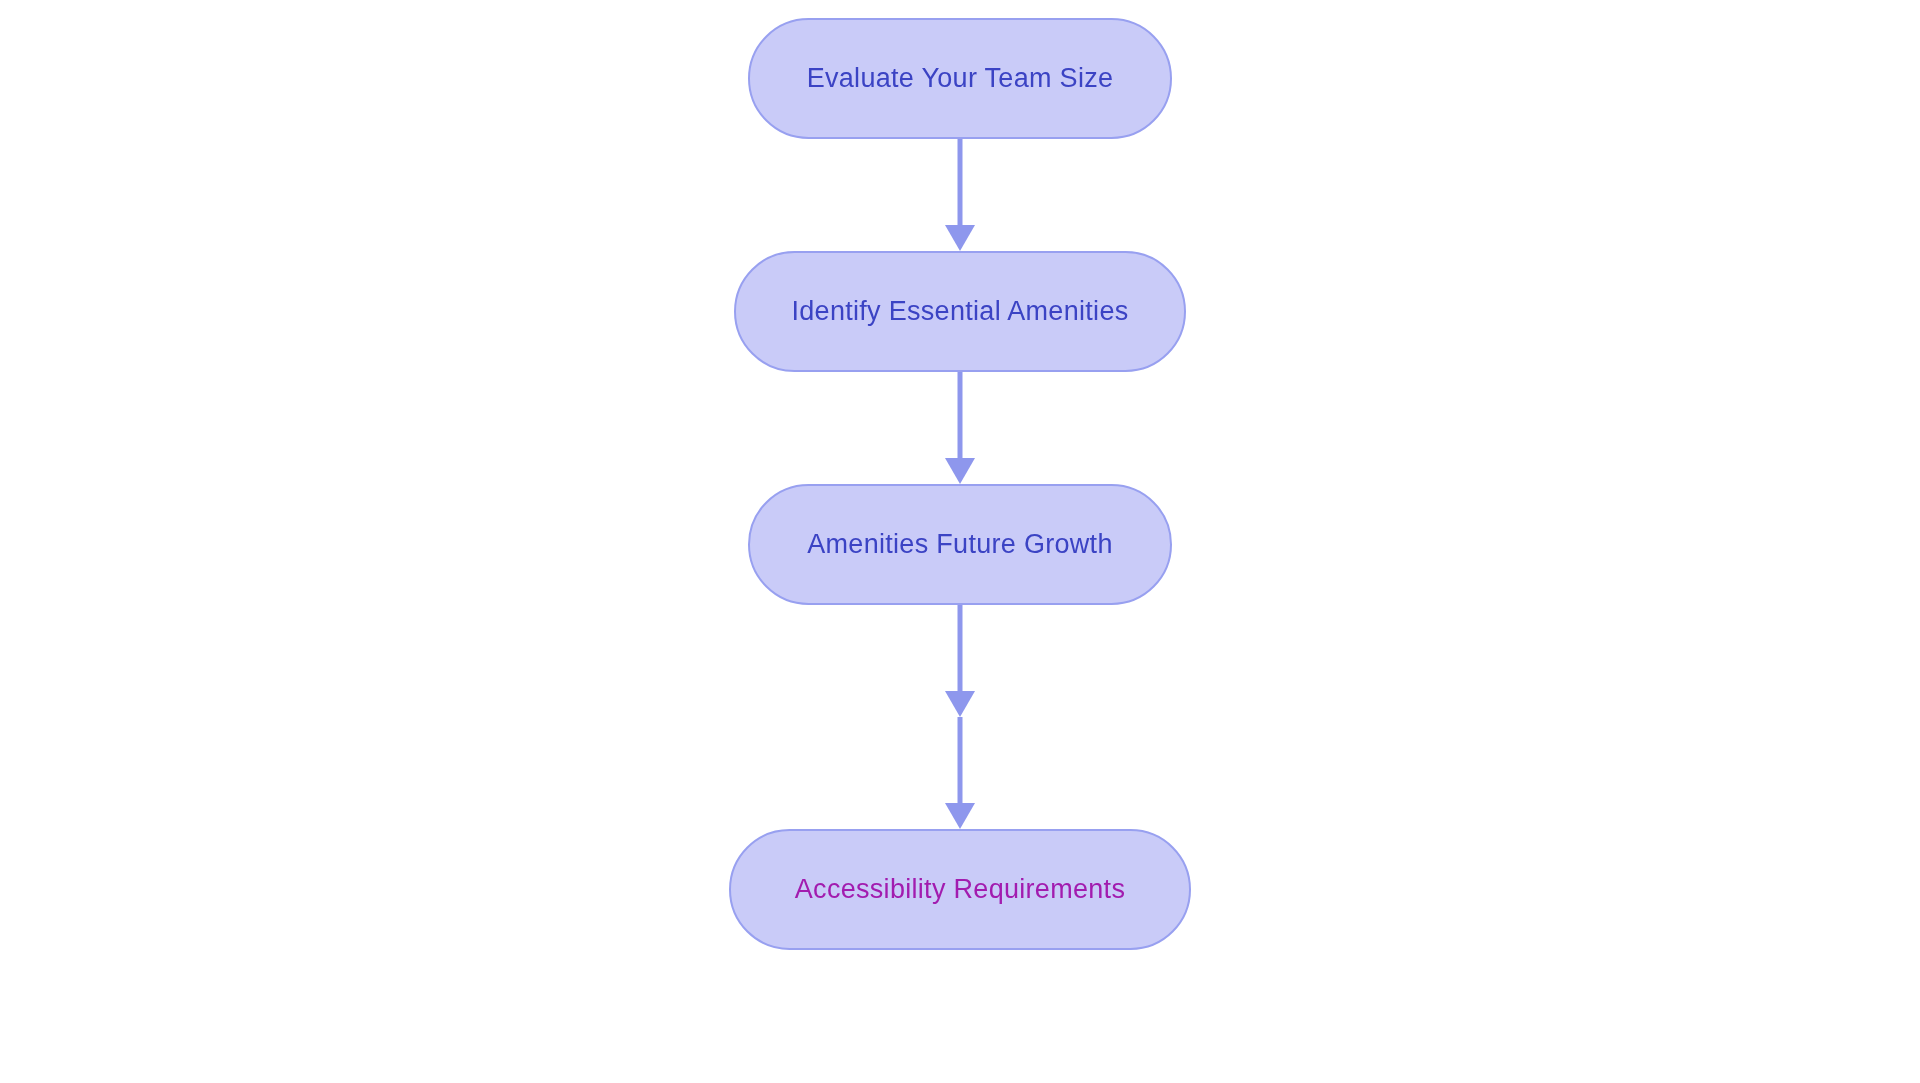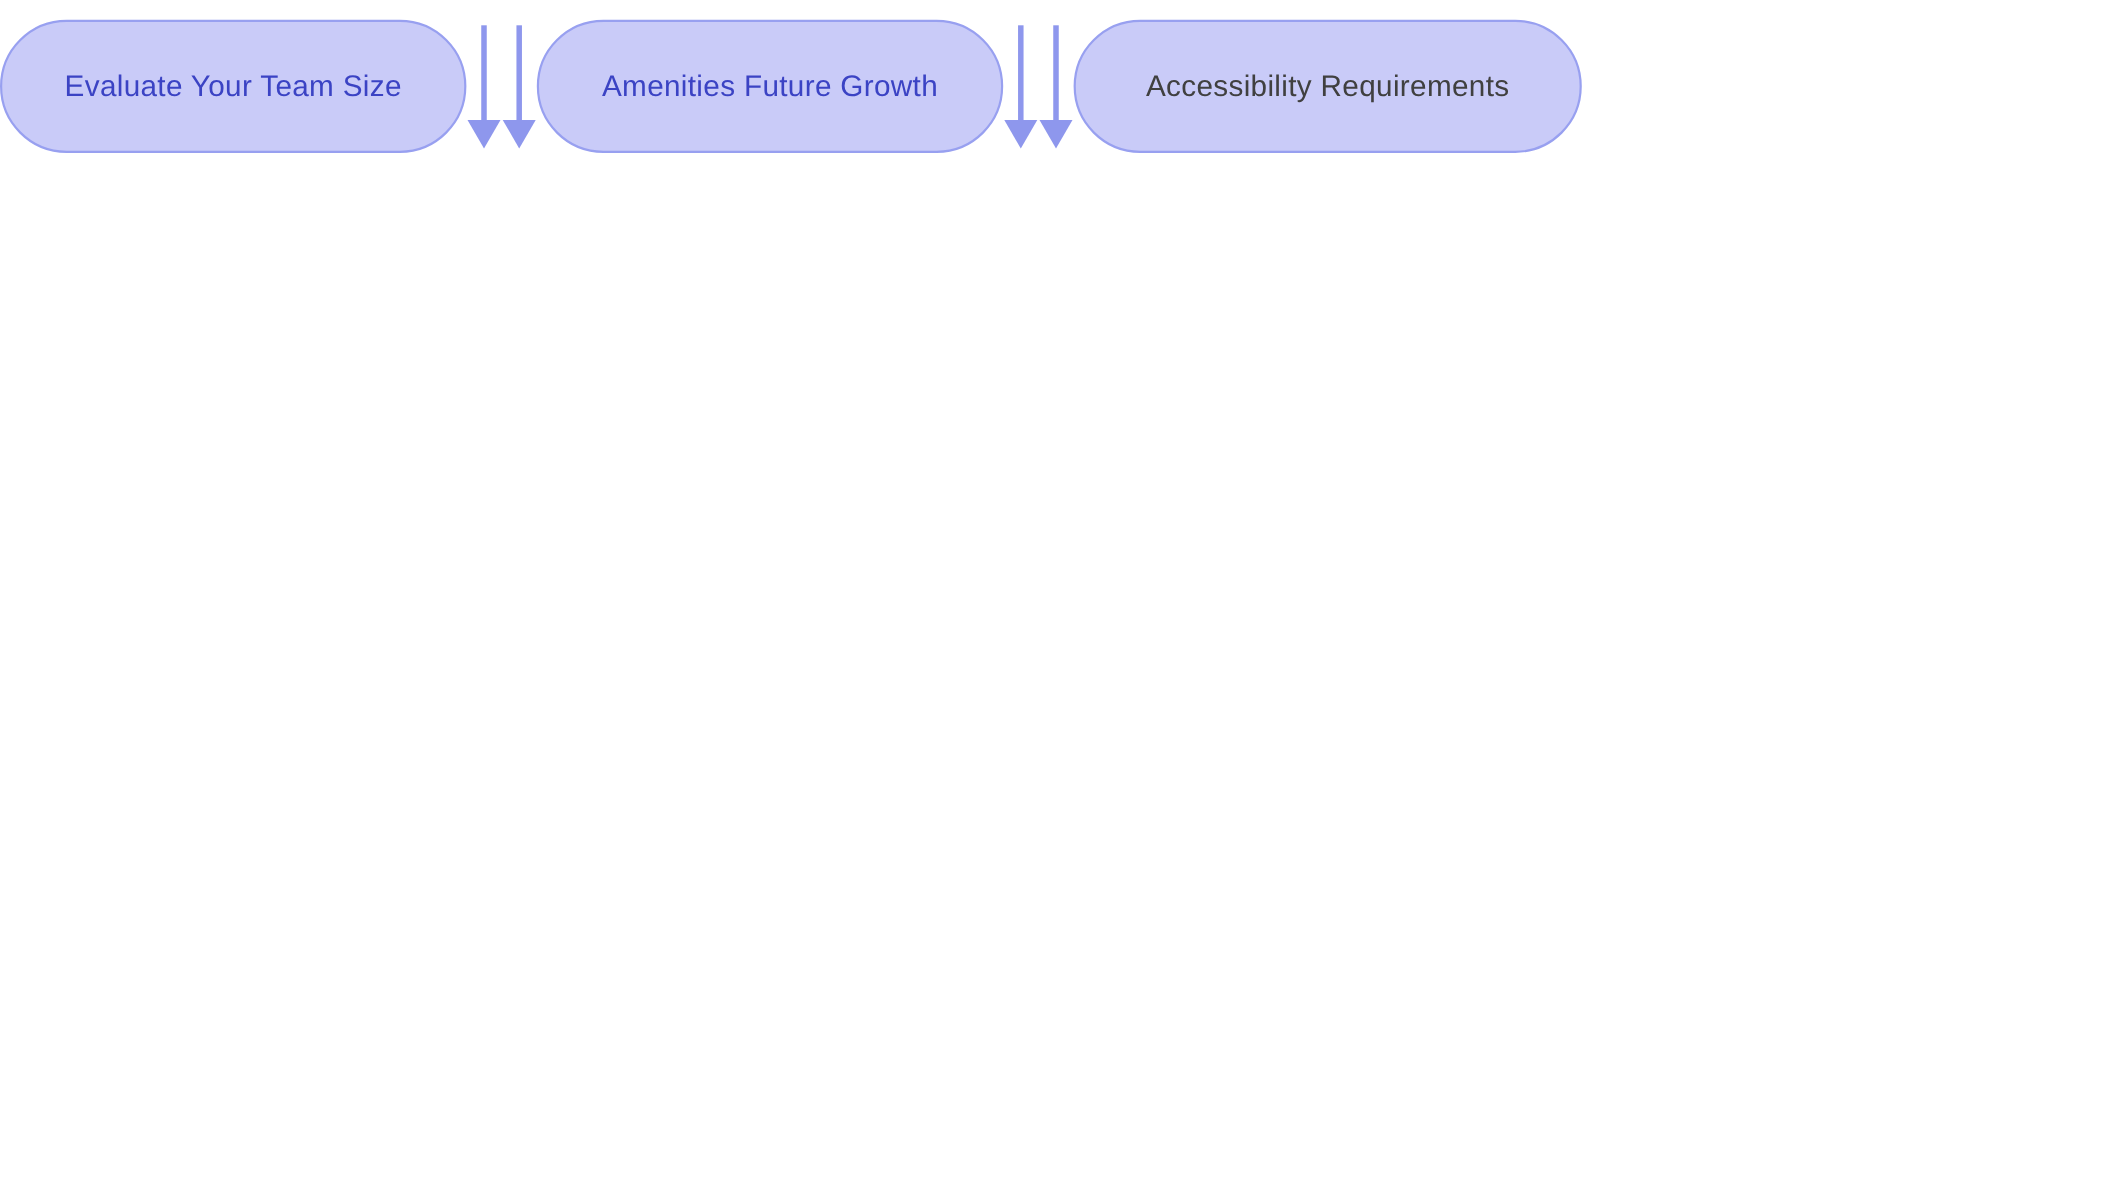--- a/index.html
+++ b/index.html
@@ -14,21 +14,21 @@
     height: 1083px;
     background: #ffffff;
     overflow: hidden;
   }
   .flow-column {
     position: absolute;
     left: 0;
     top: 18px;
     width: 1920px;
     display: flex;
-    flex-direction: row;
+    flex-direction: column;
     align-items: center;
   }
   .flow-node {
     box-sizing: border-box;
     height: 121px;
     border-radius: 61px;
     background: #c9cbf8;
     border: 2px solid #98a0f0;
     display: flex;
     align-items: center;
@@ -75,20 +75,23 @@
 
     <div class="flow-node" style="width: 424px; background: rgb(201, 203, 248); border-color: rgb(152, 160, 240); color: rgb(59, 67, 196);">
       <span>Evaluate Your Team Size</span>
     </div>
 
     <div class="flow-arrow">
       <div class="shaft" style="background: rgb(142, 151, 237);"></div>
       <div class="head" style="border-top-color: rgb(142, 151, 237);"></div>
     </div>
 
+    <div class="flow-node" style="width: 452px; background: rgb(201, 203, 248); border-color: rgb(152, 160, 240); color: rgb(59, 67, 196);">
+      <span>Identify Essential Amenities</span>
+    </div>
 
     <div class="flow-arrow">
       <div class="shaft" style="background: rgb(142, 151, 237);"></div>
       <div class="head" style="border-top-color: rgb(142, 151, 237);"></div>
     </div>
 
     <div class="flow-node" style="width: 424px; background: rgb(201, 203, 248); border-color: rgb(152, 160, 240); color: rgb(59, 67, 196);">
       <span>Amenities Future Growth</span>
     </div>
 
@@ -96,18 +99,18 @@
       <div class="shaft" style="background: rgb(142, 151, 237);"></div>
       <div class="head" style="border-top-color: rgb(142, 151, 237);"></div>
     </div>
 
 
     <div class="flow-arrow">
       <div class="shaft" style="background: rgb(142, 151, 237);"></div>
       <div class="head" style="border-top-color: rgb(142, 151, 237);"></div>
     </div>
 
-    <div class="flow-node" style="width: 462px; background: rgb(201, 203, 248); border-color: rgb(152, 160, 240); color: #404040;">
+    <div class="flow-node" style="width: 462px; background: rgb(201, 203, 248); border-color: rgb(152, 160, 240); color: #a21caf;">
       <span>Accessibility Requirements</span>
     </div>
 
   </div>
 </div>
 
 </body></html>

